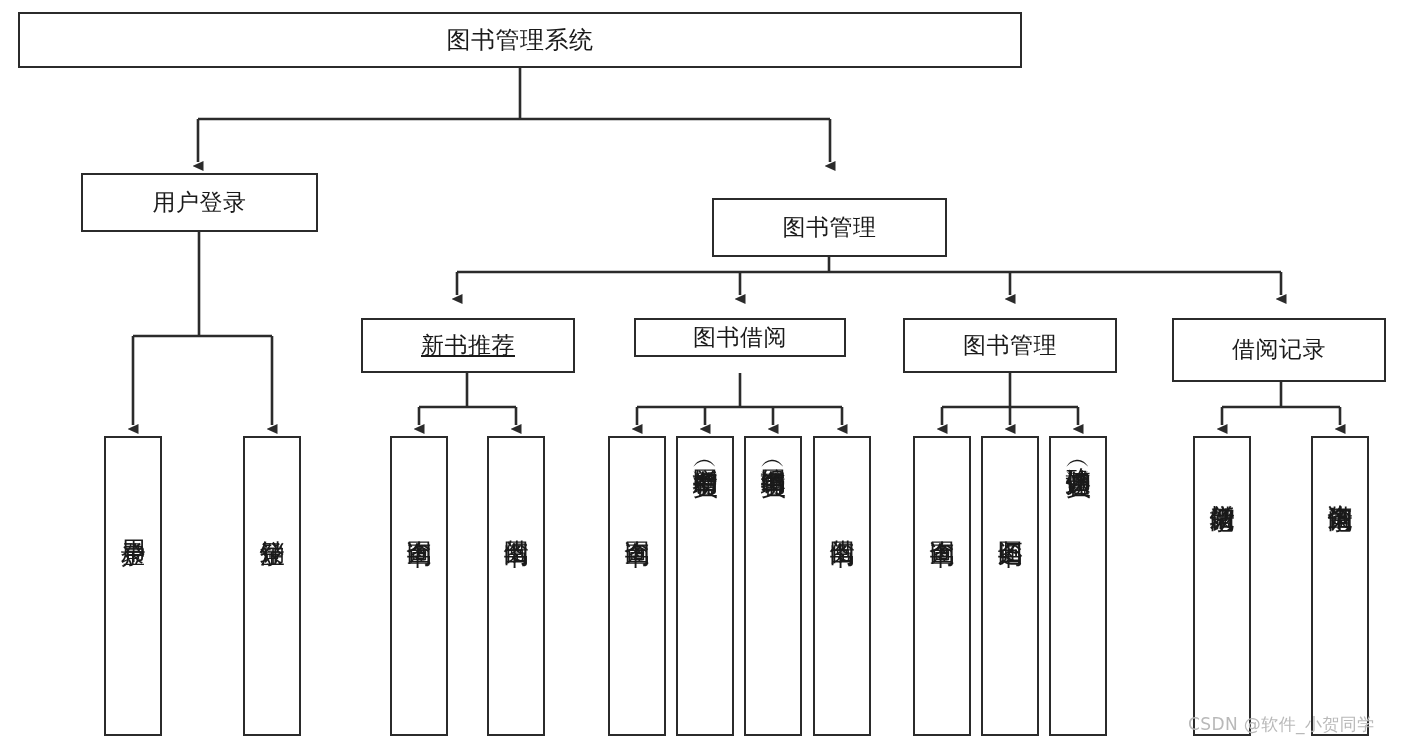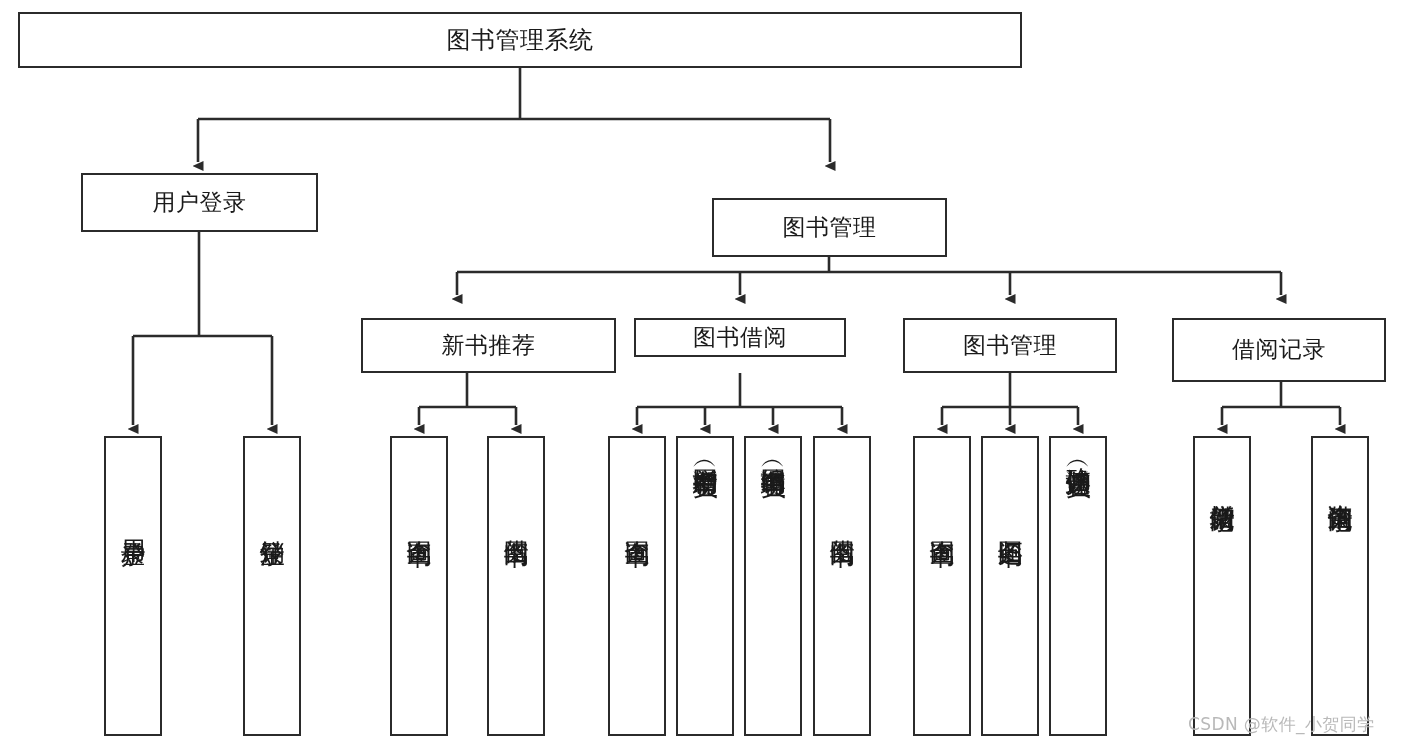--- a/index.html
+++ b/index.html
@@ -132,21 +132,21 @@
     <span>图书管理系统</span>
   </div>
 
   <div class="node h" style="left:81px; top:173px; width:237px; height:59px;">
     <span>用户登录</span>
   </div>
   <div class="node h" style="left:712px; top:173px; width:235px; height:59px;margin-top:25px;">
     <span>图书管理</span>
   </div>
 
-  <div class="node h" style="left:361px; top:318px; width:255px; height:55px;">
+  <div class="node h" style="left:361px; top:318px; width:214px; height:55px;text-decoration:underline;">
     <span>新书推荐</span>
   </div>
   <div class="node h" style="left:634px; top:318px; width:212px; height:39px;">
     <span>图书借阅</span>
   </div>
   <div class="node h" style="left:903px; top:318px; width:214px; height:55px;">
     <span>图书管理</span>
   </div>
   <div class="node h" style="left:1172px; top:318px; width:214px; height:64px;">
     <span>借阅记录</span>

